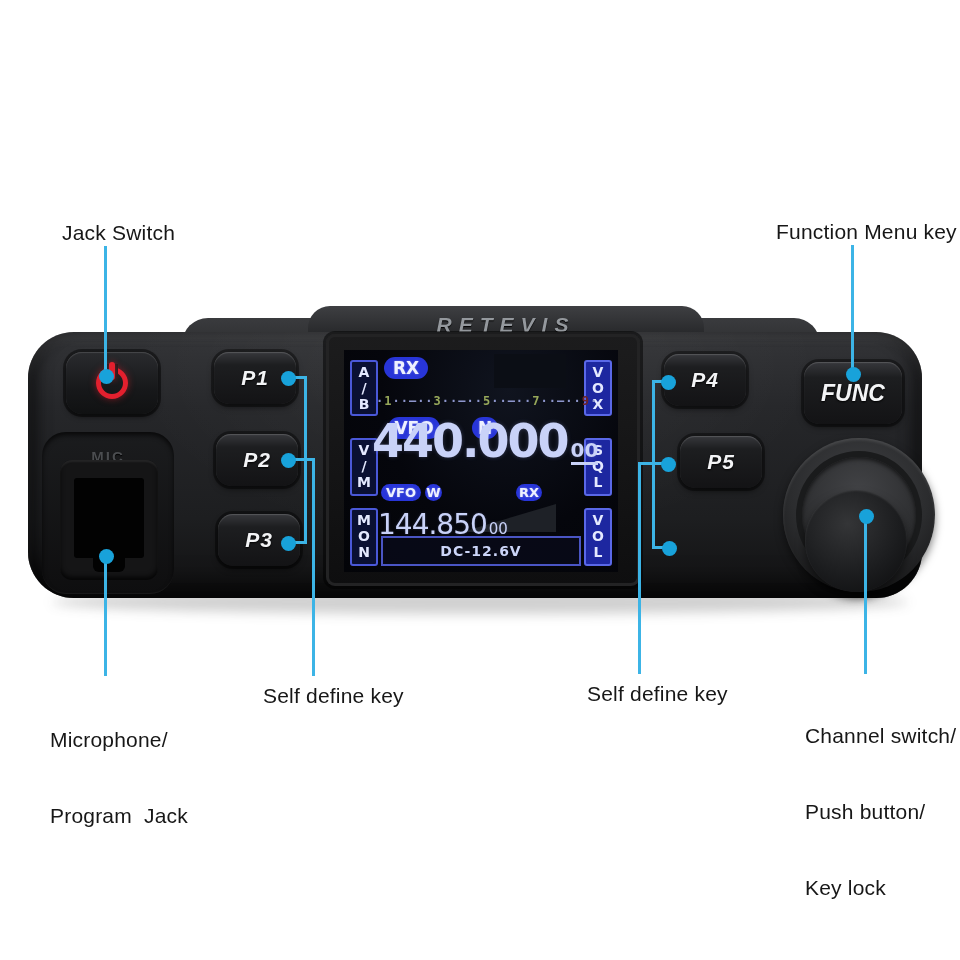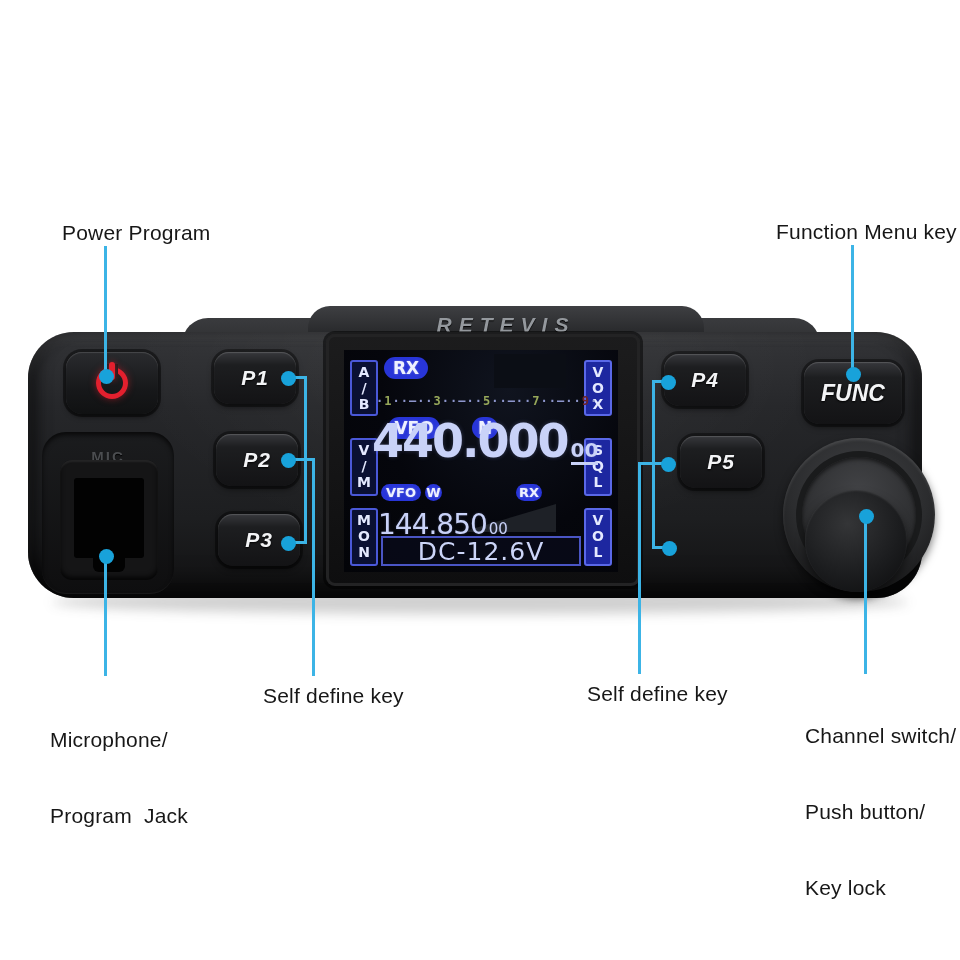--- a/index.html
+++ b/index.html
@@ -98,21 +98,21 @@
   .fmain{position:absolute;left:28px;top:64px;color:#c9d2f8;font-weight:bold;font-size:46px;
          letter-spacing:-2px;white-space:nowrap;text-shadow:0 0 4px rgba(160,175,255,.25);}
   .fmain .sub{font-size:20px;letter-spacing:0;border-bottom:3px solid #c9d2f8;margin-left:3px;}
   .fsub{position:absolute;left:34px;top:150px;color:#c9d2f8;font-weight:normal;font-size:28px;
         letter-spacing:-1px;white-space:nowrap;text-shadow:0 0 3px rgba(160,175,255,.2);margin-top:8px;}
   .fsub .sub{font-size:15px;letter-spacing:0;margin-left:2px;}
   .wedge{position:absolute;left:118px;top:154px;width:94px;height:28px;background:#1e2127;
          clip-path:polygon(0 100%,100% 0,100% 100%);}
   .dcbox{position:absolute;left:37px;top:186px;width:196px;height:26px;border:2px solid #4a55c4;
          background:rgba(10,12,30,.6);display:flex;align-items:center;justify-content:center;
-         color:#ccd5f8;font-weight:normal;font-size:25px;letter-spacing:1px;}
+         color:#ccd5f8;font-weight:bold;font-size:14px;letter-spacing:1px;}
 </style>
 </head>
 <body>
 
 <div class="stage">
 
   <div class="shadow"></div>
   <div class="hump hl"></div>
   <div class="hump hr"></div>
   <div class="hump hc"></div>
@@ -222,21 +222,21 @@
   <div class="dot" style="left:846px;top:367px;"></div>
   <div class="dot" style="left:99px;top:549px;"></div>
   <div class="dot" style="left:281px;top:371px;"></div>
   <div class="dot" style="left:281px;top:453px;"></div>
   <div class="dot" style="left:281px;top:536px;"></div>
   <div class="dot" style="left:661px;top:375px;"></div>
   <div class="dot" style="left:661px;top:457px;"></div>
   <div class="dot" style="left:662px;top:541px;"></div>
   <div class="dot" style="left:859px;top:509px;"></div>
 
-  <div class="call" style="left:62px;top:221px;">Power Program</div>
+  <div class="call" style="left:62px;top:221px;">Jack Switch</div>
   <div class="call" style="left:776px;top:220px;">Function Menu key</div>
   <div class="call multi" style="left:50px;top:678px;">
     <span>Microphone/</span>
     <span>Program  Jack</span>
   </div>
   <div class="call" style="left:263px;top:684px;">Self define key</div>
   <div class="call" style="left:587px;top:682px;">Self define key</div>
   <div class="call multi" style="left:805px;top:674px;">
     <span>Channel switch/</span>
     <span>Push button/</span>

